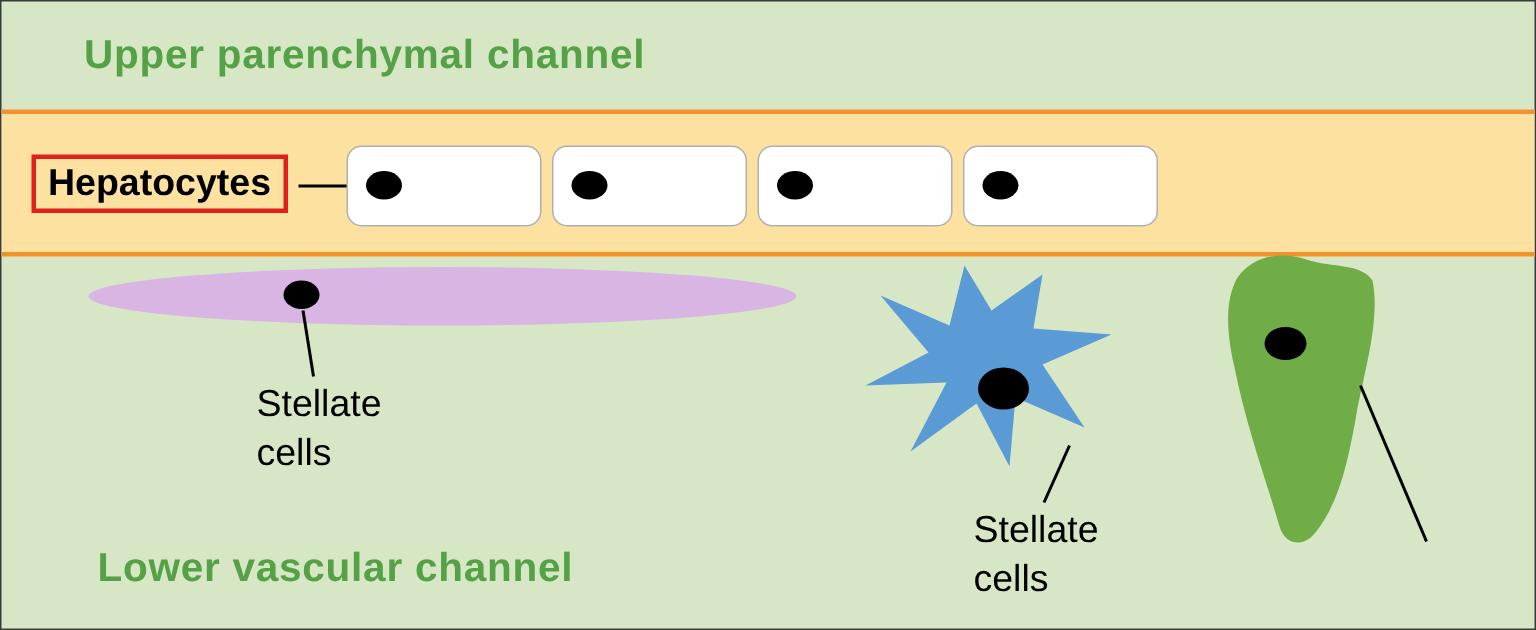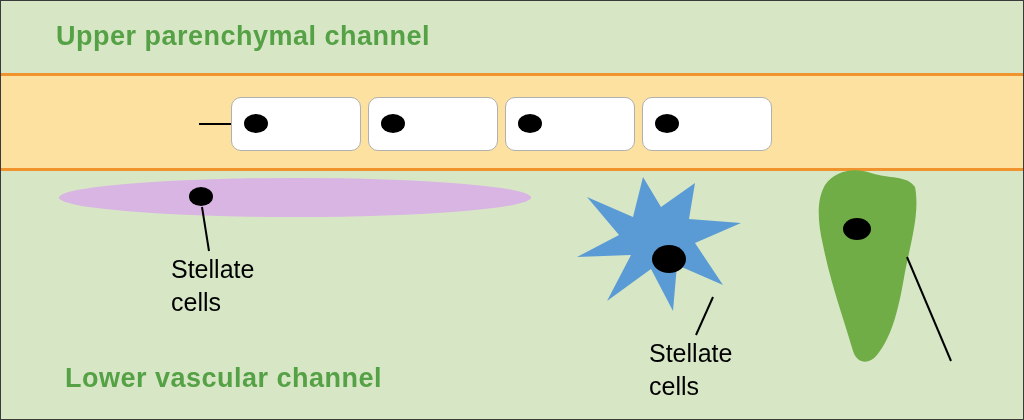--- a/index.html
+++ b/index.html
@@ -95,20 +95,21 @@
 </head>
 <body>
 
 <div class="canvas">
 
   <div class="channel-label lower-label">Lower vascular channel</div>
   <div class="channel-label upper-label">Upper parenchymal channel</div>
 
   <div class="ecm-band"></div>
 
+  <div class="red-box hepatocytes-box">Hepatocytes</div>
 
   <div class="cells-row">
     <div class="hepatocyte-cell">
       <div class="nucleus"></div>
     </div>
     <div class="hepatocyte-cell">
       <div class="nucleus"></div>
     </div>
     <div class="hepatocyte-cell">
       <div class="nucleus"></div>

